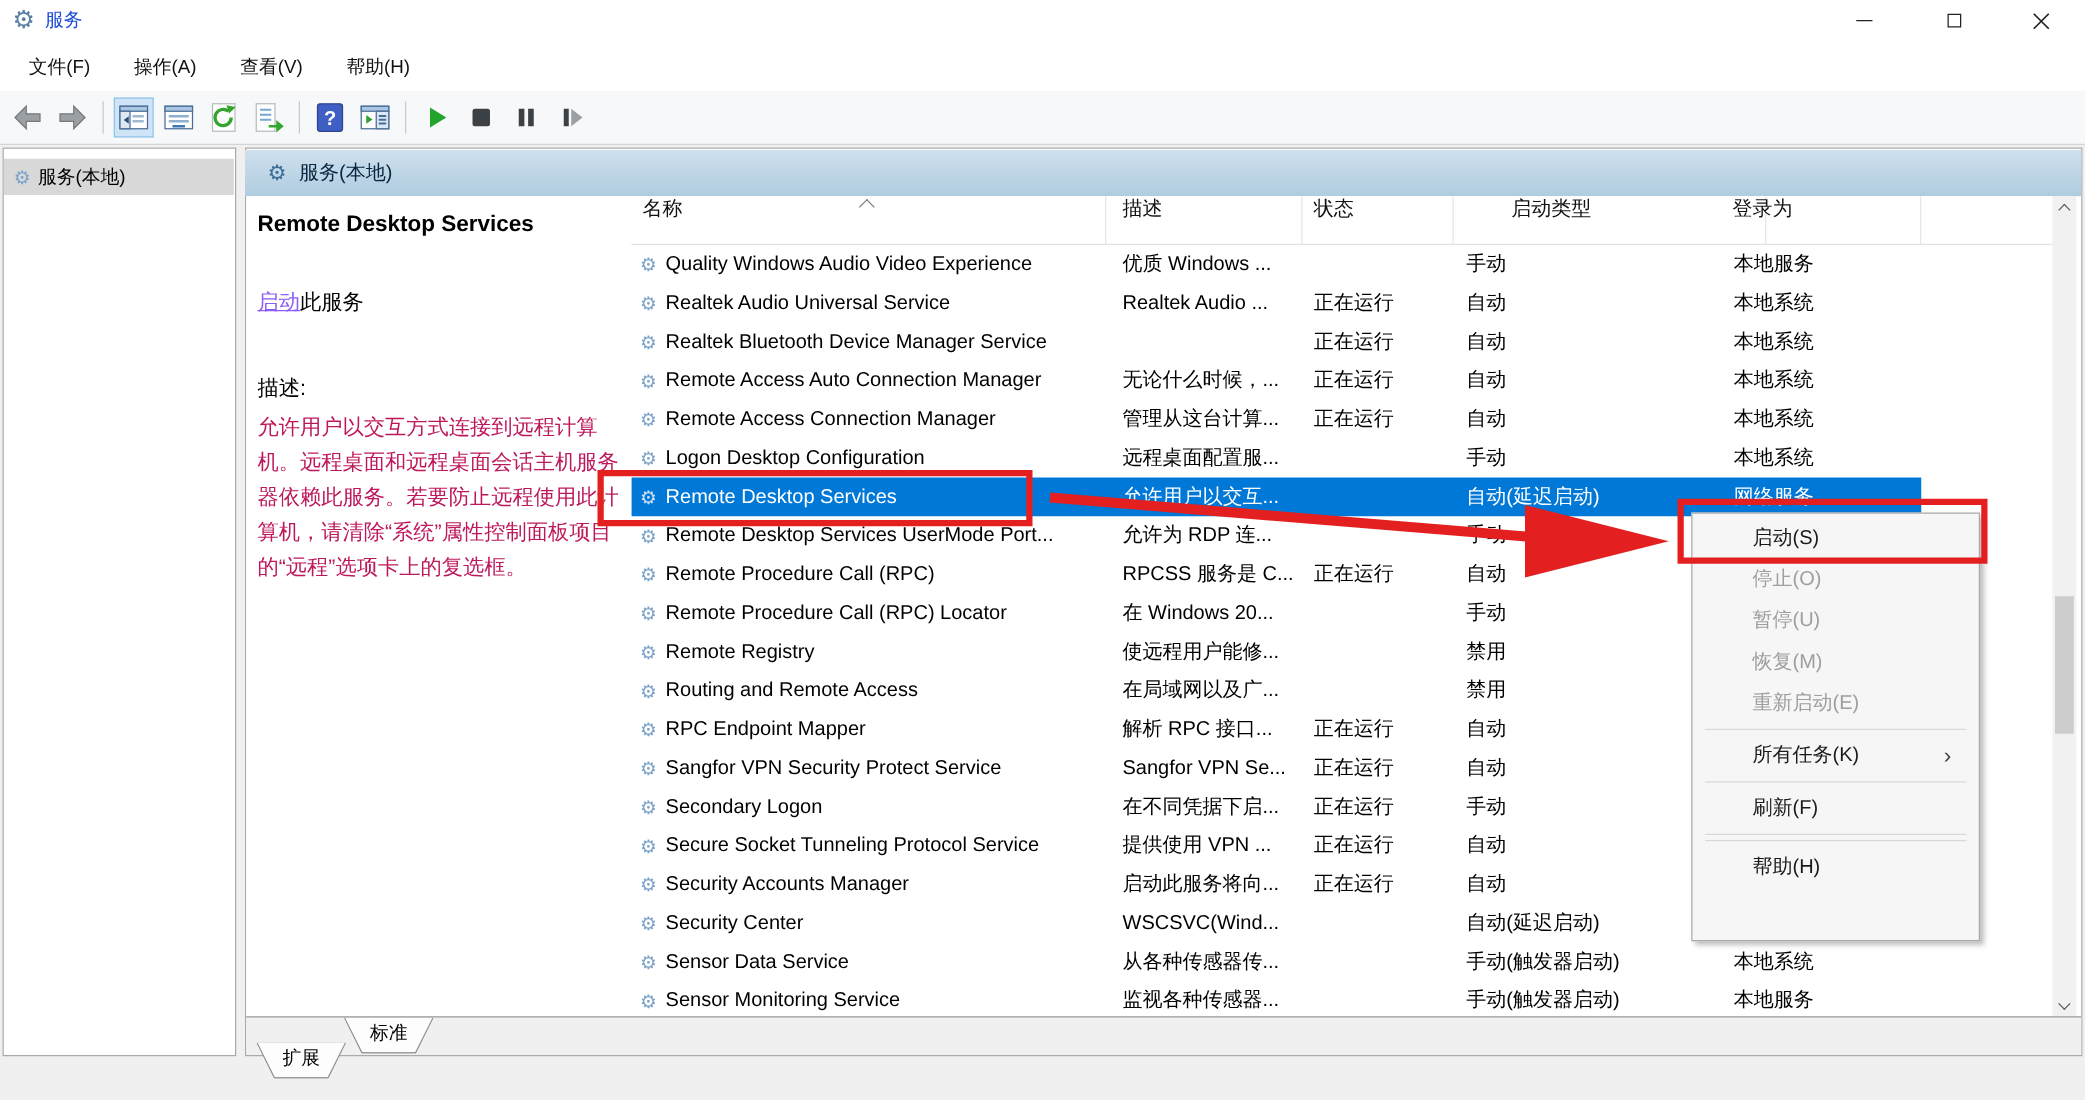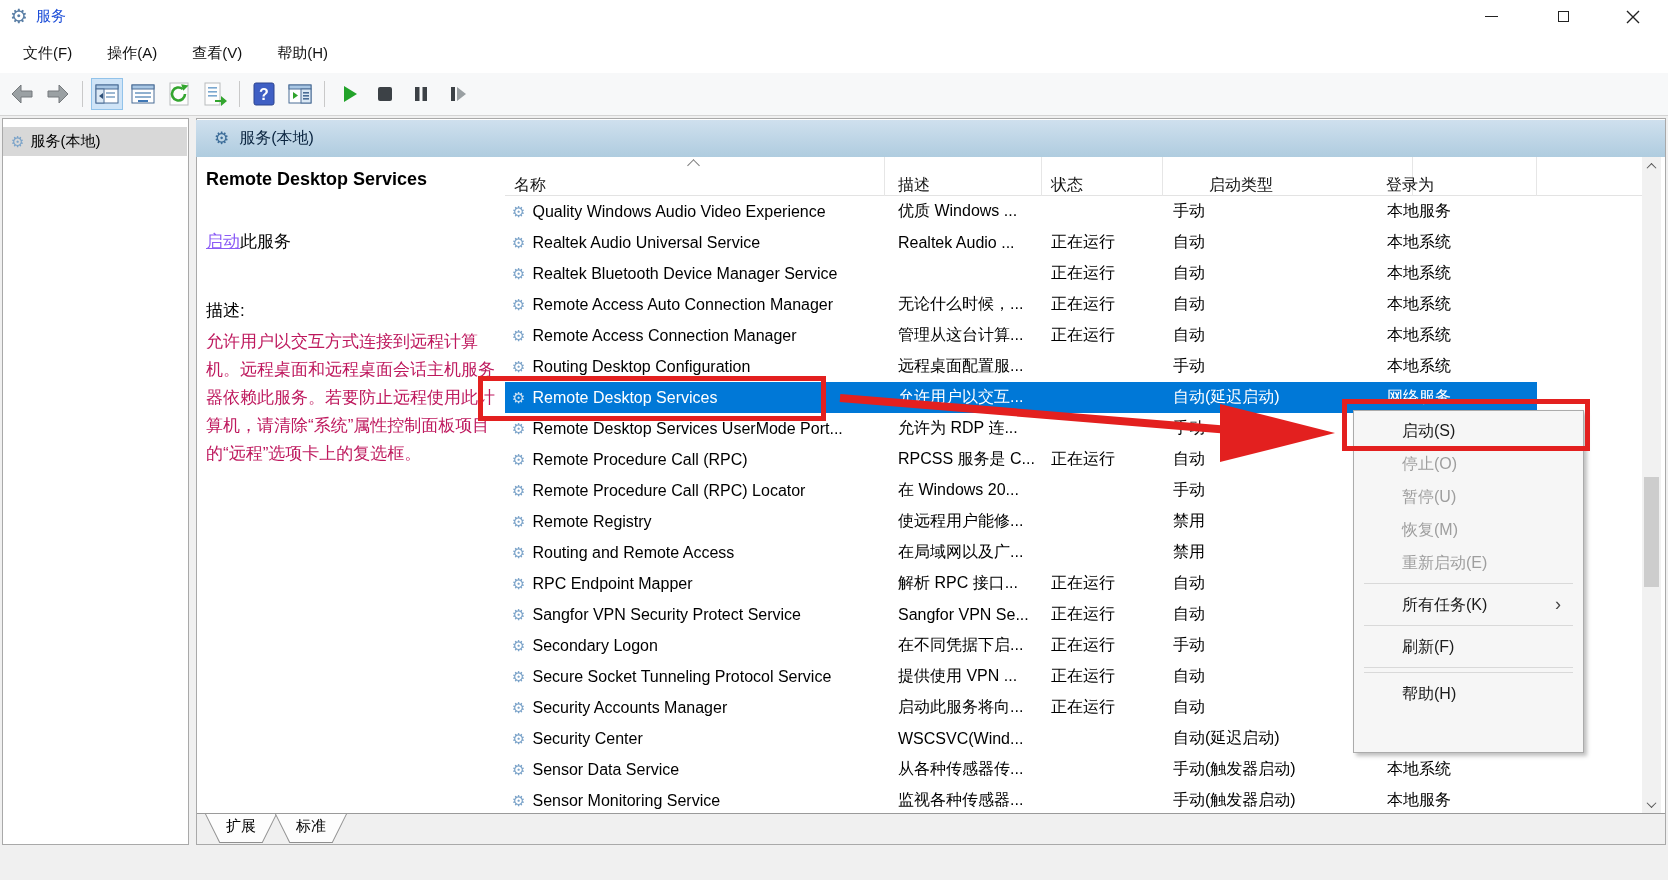--- a/index.html
+++ b/index.html
@@ -43,21 +43,21 @@
   #desc-panel { left:197px; top:157px; width:308px; height:656px; background:#fff; padding:12px 6px 0 9px; }
   #svc-title { font-size:18px; font-weight:bold; color:#000; }
   #start-line { margin-top:40px; font-size:17px; }
   #start-link { color:#8b5cf6; text-decoration:underline; }
   #desc-label { margin-top:46px; font-size:17px; }
   #desc-text { margin-top:6px; font-size:17px; line-height:28px; color:#be185d; width:300px; }
 
   
   #list-panel { left:505px; top:157px; width:1137px; height:656px; background:#fff; overflow:hidden; }
   #col-headers { position:absolute; left:0; top:0; height:39px; width:1137px; border-bottom:1px solid #e3e3e3; }
-  .colh { position:absolute; top:0; height:39px; border-right:1px solid #e6e6e6; display:flex; align-items:flex-end; font-size:16px; color:#111; padding-left:9px; }
+  .colh { position:absolute; top:0; height:39px; border-right:1px solid #e6e6e6; display:flex; align-items:flex-start; font-size:16px; color:#111; padding-left:9px; }
   .ch-name { left:0; width:380px; } .ch-desc { left:380px; width:157px; padding-left:13px; }
   .ch-status { left:537px; width:121px; } .ch-startup { left:694px; width:214px; padding-left:10px; }
   .ch-logon { left:872px; width:160px; }
   #sort-chevron { position:absolute; left:184px; top:4px; width:9px; height:9px; border-left:1.5px solid #7a7a7a; border-top:1.5px solid #7a7a7a; transform:rotate(45deg); }
   #rows { position:absolute; left:0; top:39px; width:1137px; height:617px; overflow:hidden; }
   .row { position:relative; width:1032px; height:31px; }
   .row .cell { position:absolute; top:0; height:31px; display:flex; align-items:center; font-size:16px; color:#000; white-space:nowrap; overflow:hidden; }
   .c-name { left:0; width:380px; padding-left:7px; }
   .c-name .gear { font-size:15px; color:#7ba3c9; margin-right:7px; }
   .c-desc { left:380px; width:157px; padding-left:13px; }
@@ -74,21 +74,21 @@
   #scroll-up { top:0; } #scroll-down { bottom:0; }
   .chev { width:7px; height:7px; border-left:1.6px solid #555; border-top:1.6px solid #555; }
   #scroll-up .chev { transform:rotate(45deg) translate(1px,1px); }
   #scroll-down .chev { transform:rotate(225deg) translate(1px,1px); }
   #scroll-thumb { position:absolute; left:2px; top:320px; width:15px; height:110px; background:#cdcdcd; }
 
   
   #tabs-row { left:197px; top:813px; width:1468px; height:31px; background:#f0f0f0; border-top:1px solid #9a9a9a; }
   .tab-outer { position:absolute; top:0; height:29px; background:#8f8f8f; clip-path:polygon(0 0,100% 0,80% 100%,20% 100%); }
   .tab-inner { position:absolute; left:1px; top:0; right:1px; bottom:1px; background:#fdfdfd; clip-path:polygon(0 0,100% 0,80% 100%,20% 100%); display:flex; align-items:flex-start; justify-content:center; font-size:15px; padding-top:3px; }
-  #tab-extended { left:8px; width:72px; } #tab-standard { left:78px; width:72px; }
+  #tab-extended { left:8px; width:72px;margin-top:20px; } #tab-standard { left:78px; width:72px; }
 
   
   #context-menu { left:1353px; top:410px; width:231px; height:343px; background:#f6f6f6; border:1px solid #ababab; box-shadow:3px 3px 4px rgba(0,0,0,.25); z-index:60; padding-top:3px; }
   .menu-item { height:33px; line-height:33px; padding-left:48px; font-size:16px; color:#1a1a1a; position:relative; }
   .menu-item.disabled { color:#9e9e9e; }
   .menu-item.bold { font-weight:bold; }
   .menu-item .sub { position:absolute; right:22px; top:0; font-size:18px; color:#444; }
   .menu-sep { height:1px; background:#d9d9d9; margin:4px 10px; }
 
   
@@ -300,21 +300,21 @@
           <span class="nm">Remote Access Connection Manager</span>
         </div>
     <div class="cell c-desc">管理从这台计算...</div>
     <div class="cell c-status">正在运行</div>
     <div class="cell c-startup">自动</div>
     <div class="cell c-logon">本地系统</div>
   </div>
       <div class="row">
     <div class="cell c-name">
           <span class="gear">⚙</span>
-          <span class="nm">Routing Desktop Configuration</span>
+          <span class="nm">Logon Desktop Configuration</span>
         </div>
     <div class="cell c-desc">远程桌面配置服...</div>
     <div class="cell c-status"></div>
     <div class="cell c-startup">手动</div>
     <div class="cell c-logon">本地系统</div>
   </div>
       <div class="row selected">
     <div class="cell c-name">
           <span class="gear">⚙</span>
           <span class="nm">Remote Desktop Services</span>

